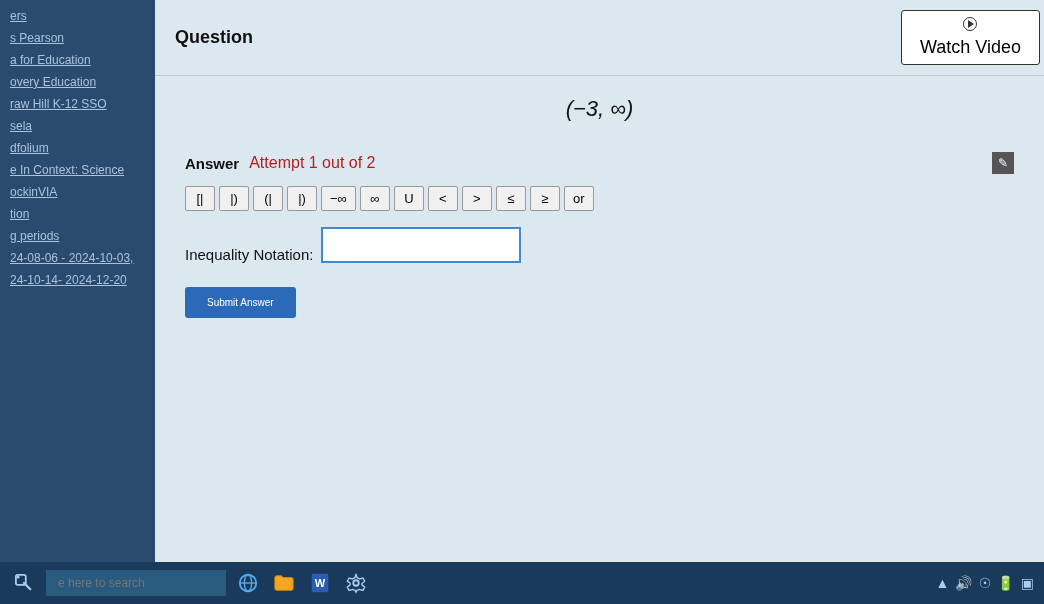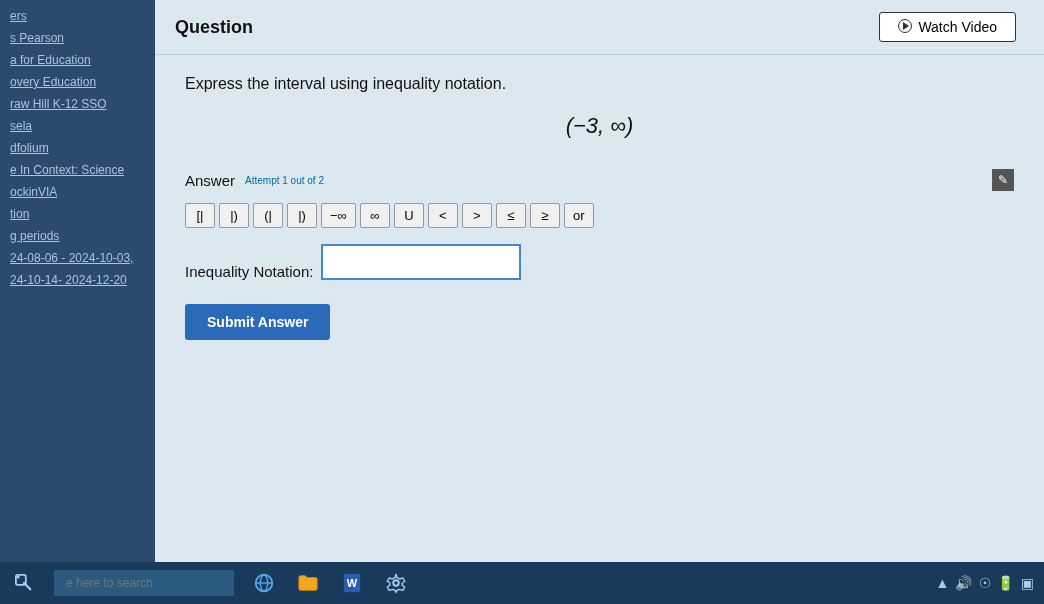--- a/index.html
+++ b/index.html
@@ -44,46 +44,47 @@
       flex: 1;
       display: flex;
       flex-direction: column;
       background: #dce8f0;
       overflow: hidden;
     }
 
     
     .header-bar {
       background: #dce8f0;
-      padding: 10px 28px 10px 20px;
+      padding: 10px 4px 10px 20px;
       display: flex;
       align-items: center;
       justify-content: space-between;
       border-bottom: 1px solid #b8ccd8;
       min-height: 55px;
     }
     .header-title {
       font-size: 18px;
       font-weight: bold;
       color: #111;
     }
     .header-buttons {
       display: flex;
       gap: 10px;
     }
     .header-btn {
       border: 1.5px solid #333;
       background: white;
       padding: 6px 18px;
-      font-size: 14px;
+      font-size: 18px;
       cursor: pointer;
       border-radius: 3px;
       display: flex;
-      align-items: flex-start;
+      align-items: center;
       gap: 6px;
+      flex-direction: column;
     }
     .header-btn .play-icon {
       width: 14px;
       height: 14px;
       border: 1.5px solid #333;
       border-radius: 50%;
       display: flex;
       align-items: center;
       justify-content: center;
     }
@@ -117,26 +118,26 @@
 
     
     .answer-header {
       display: flex;
       align-items: center;
       gap: 10px;
       margin-bottom: 12px;
     }
     .answer-label {
       font-size: 15px;
-      font-weight: normal;
+      font-weight: bold;
       color: #111;
     }
     .attempt-text {
-      font-size: 10px;
-      color: #0369a1;
+      font-size: 16px;
+      color: #b91c1c;
     }
     .edit-icon-btn {
       margin-left: auto;
       background: #555;
       color: white;
       border: none;
       width: 22px;
       height: 22px;
       font-size: 12px;
       cursor: pointer;
@@ -184,40 +185,40 @@
       font-size: 14px;
       outline: none;
     }
 
     
     .submit-btn {
       background: #2a6ab8;
       color: white;
       border: none;
       padding: 10px 22px;
-      font-size: 14px;
-      font-weight: bold;
+      font-size: 10px;
+      font-weight: normal;
       cursor: pointer;
       border-radius: 3px;
     }
 
     
     .taskbar {
       height: 42px;
       background: #1a3a5c;
       display: flex;
       align-items: center;
       padding: 0 10px;
       gap: 10px;
       justify-content: space-between;
     }
     .taskbar-left {
       display: flex;
       align-items: center;
-      gap: 16px;
+      gap: 8px;
       justify-content: center;
     }
     .taskbar-icon {
       width: 28px;
       height: 28px;
       display: flex;
       align-items: center;
       justify-content: center;
       cursor: pointer;
     }
@@ -270,21 +271,20 @@
         <button class="header-btn">
           <span class="play-icon">
             <span class="play-triangle"></span>
           </span>
           <span>Watch Video</span>
         </button>
       </div>
     </div>
 
     <div class="question-body">
-      <p class="question-text">Express the interval using inequality notation.</p>
 
       <div class="interval-expression">(−3, ∞)</div>
 
       
       <div class="answer-header">
         <span class="answer-label">Answer</span>
         <span class="attempt-text">Attempt 1 out of 2</span>
         <button class="edit-icon-btn">✎</button>
       </div>
 

